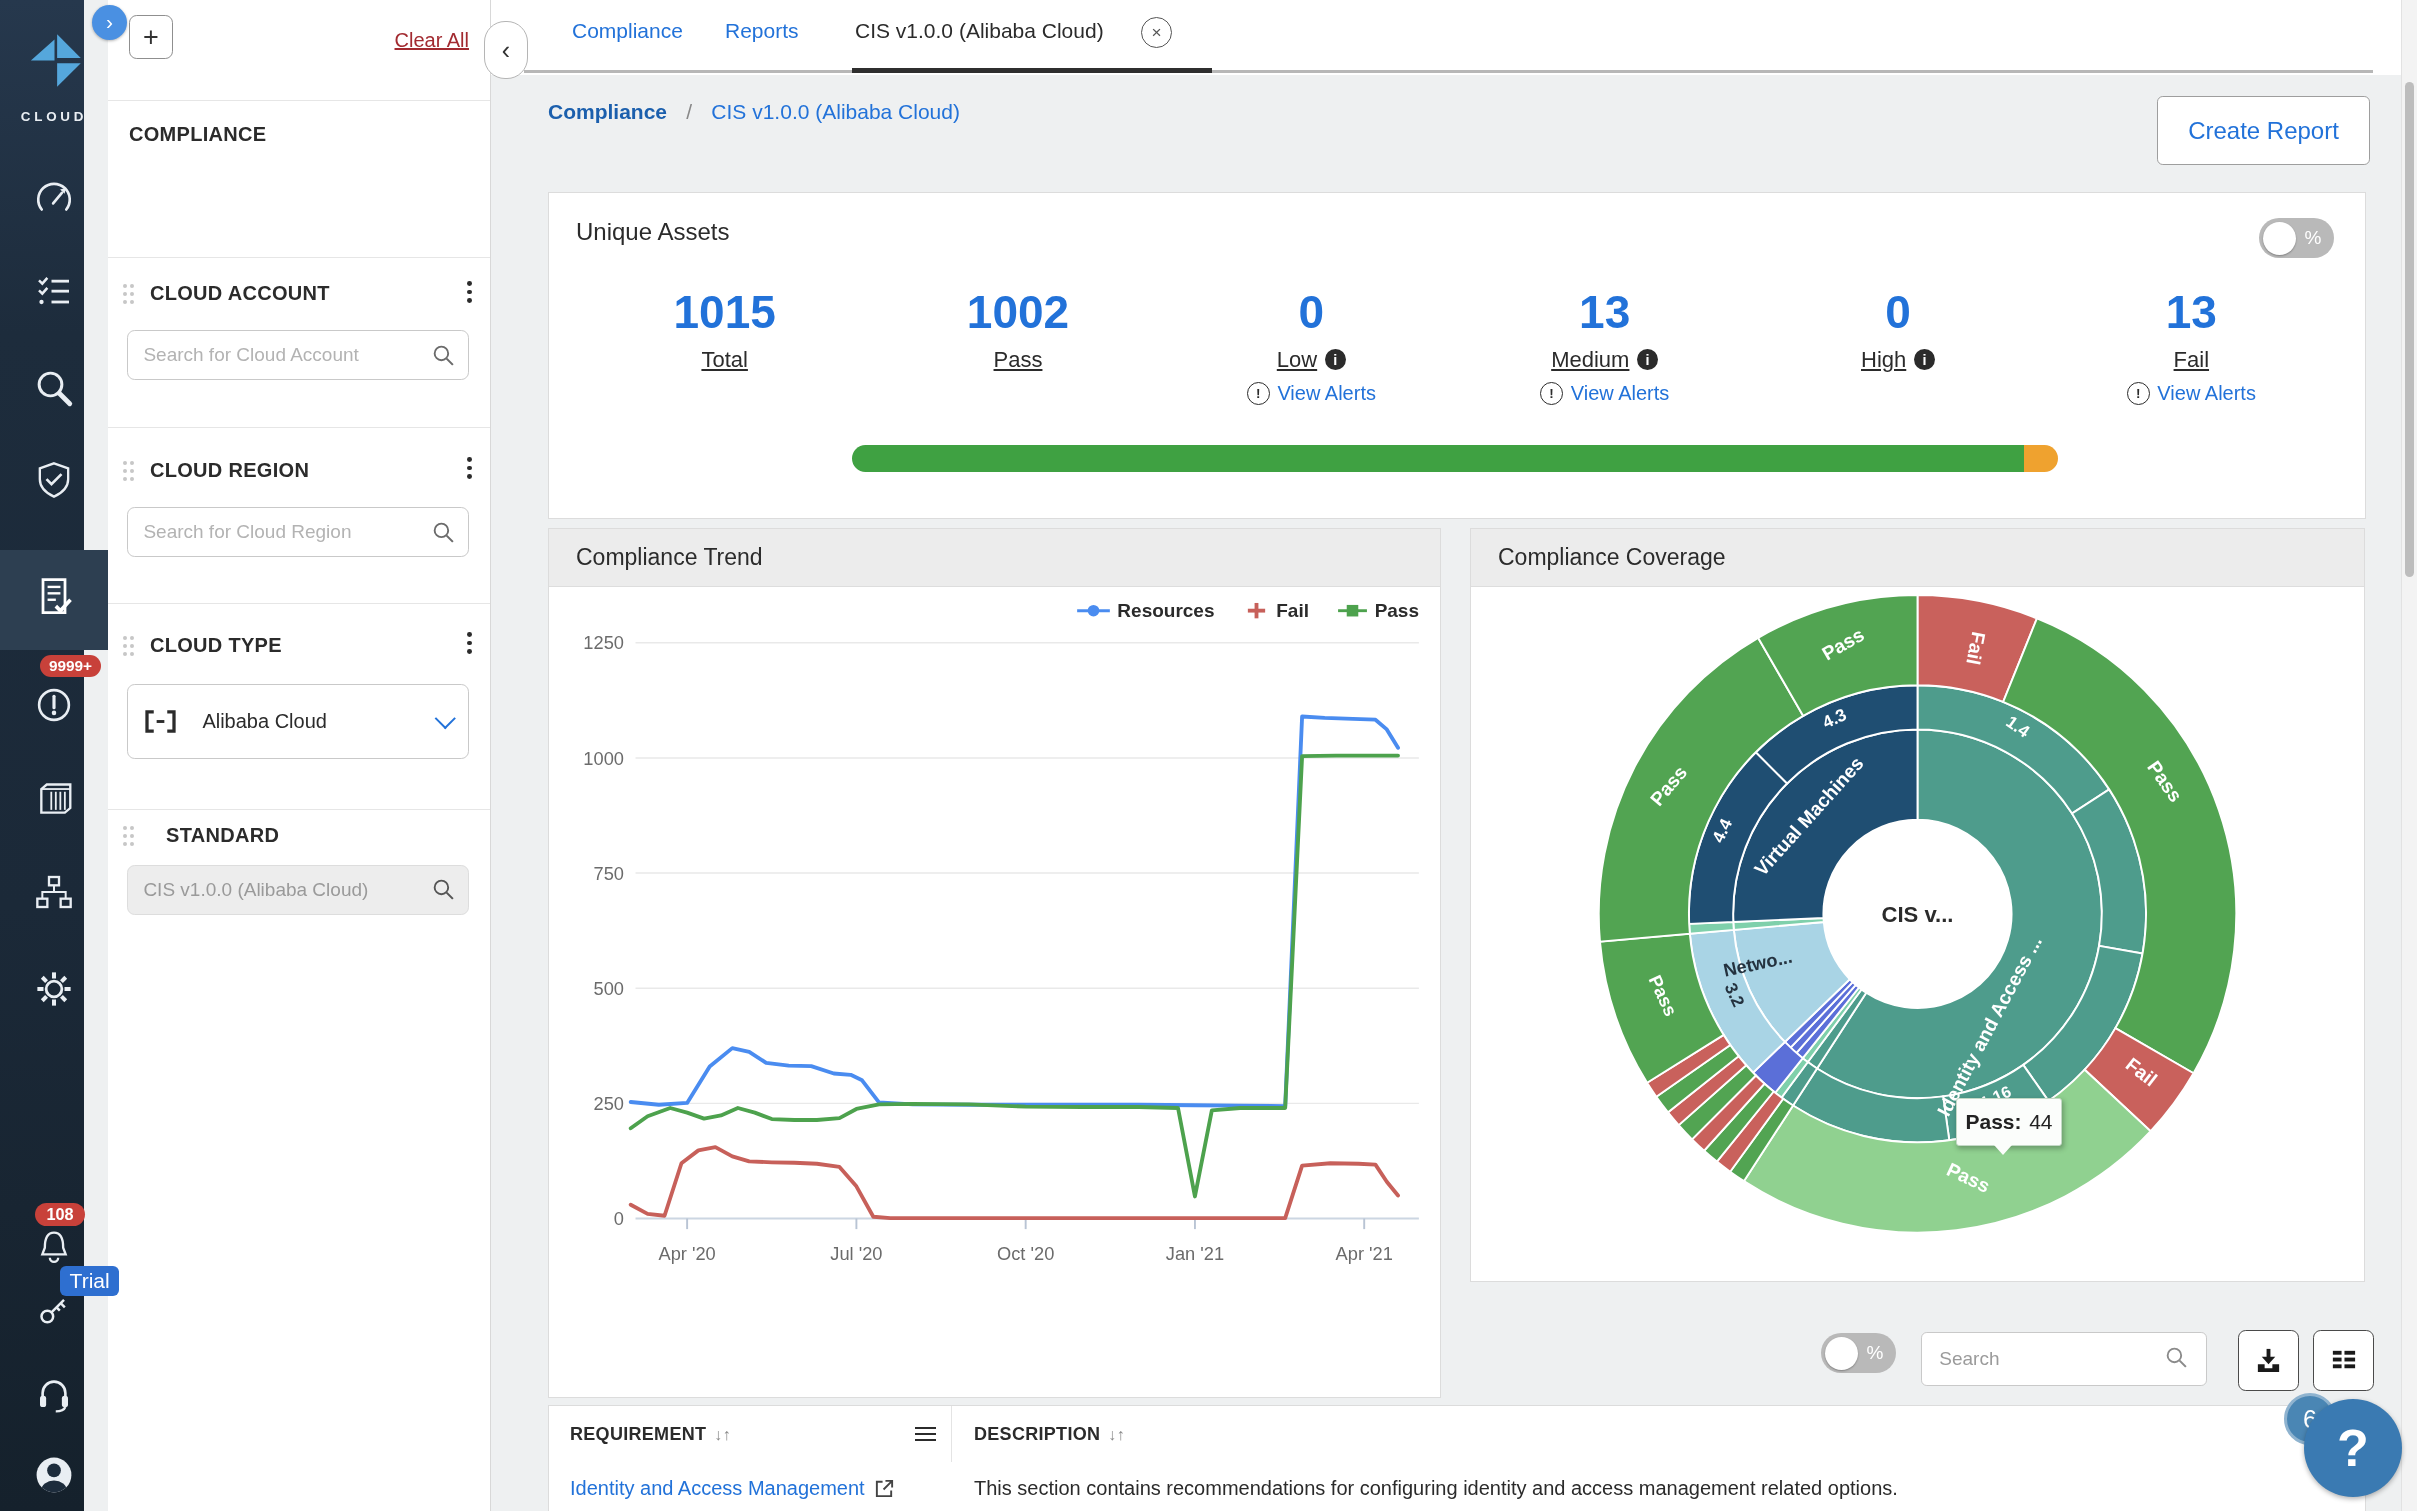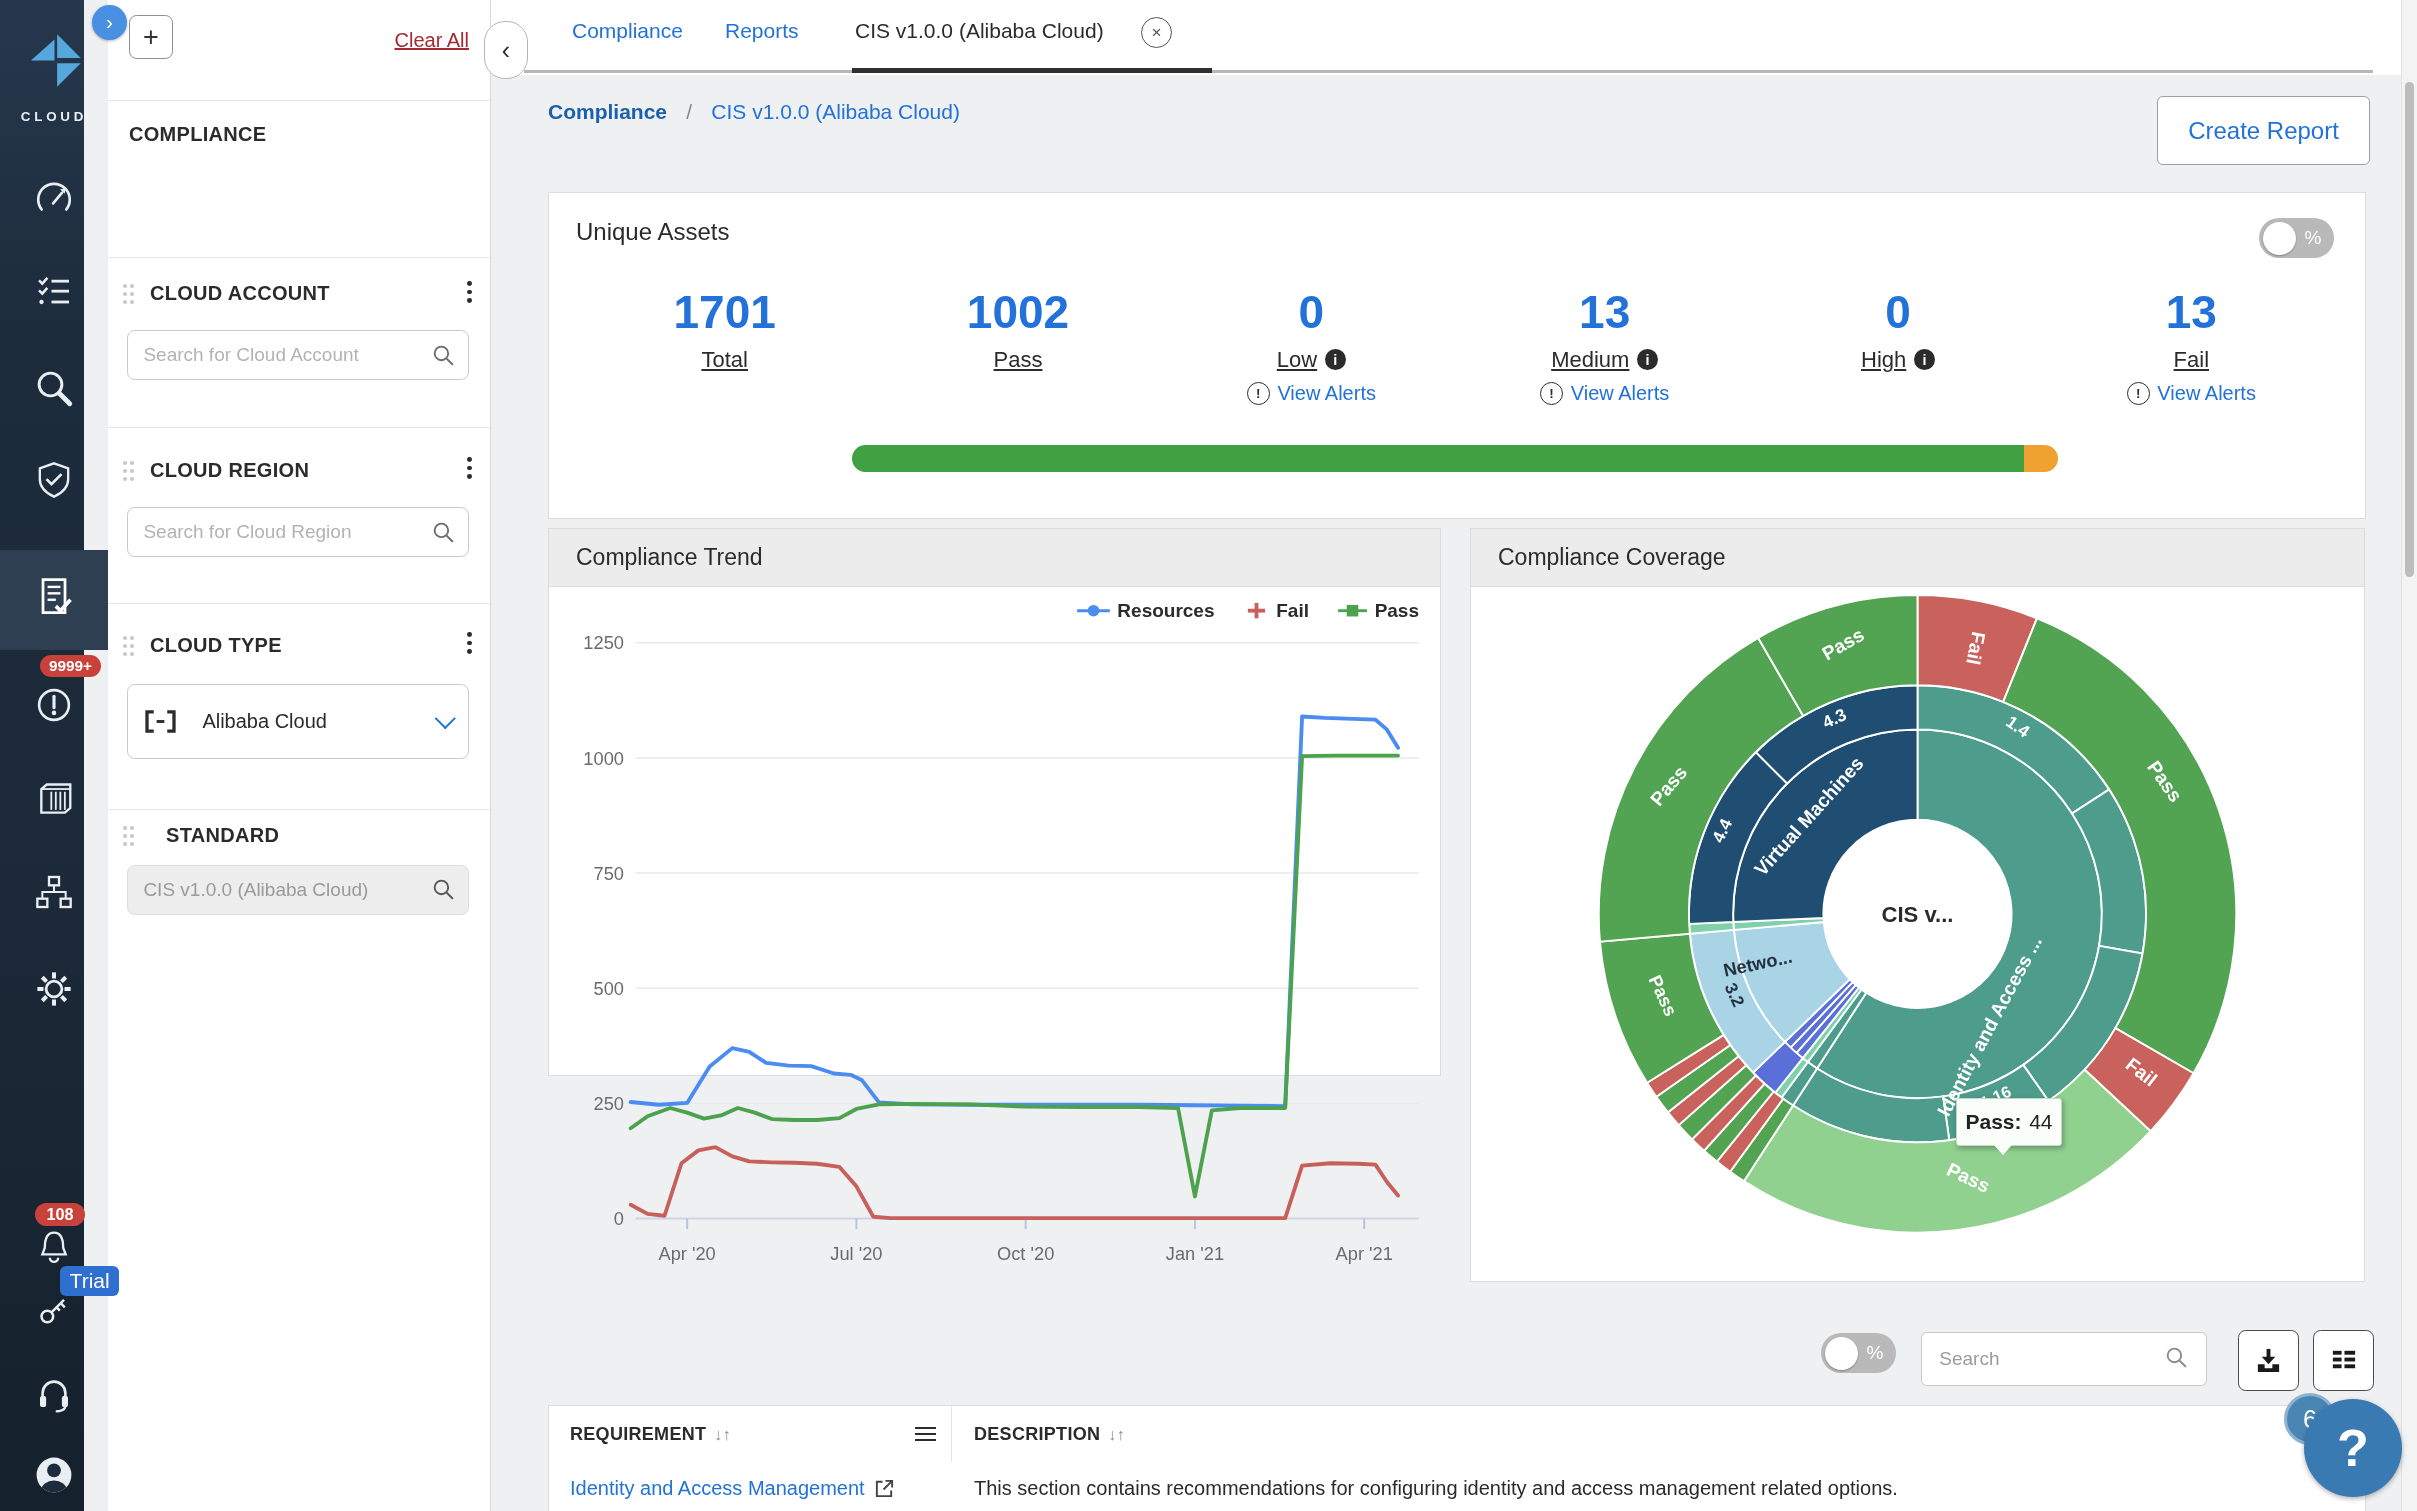--- a/index.html
+++ b/index.html
@@ -66,21 +66,21 @@
   .stat{flex:1;text-align:center;}
   .stat .num{font-size:46px;font-weight:bold;color:#2272d9;line-height:54px;}
   .stat .lbl-row{margin-top:7.7px;font-size:22px;color:#2b2b2b;display:flex;justify-content:center;align-items:center;gap:7.7px;text-decoration:underline;}
   .info-i{display:inline-flex;width:21px;height:21px;border-radius:50%;background:#2b2b2b;color:#fff;font-size:14.4px;
     font-weight:bold;align-items:center;justify-content:center;}
   .alerts-row{margin-top:9.6px;font-size:20px;color:#2272d9;display:flex;justify-content:center;align-items:center;gap:7.7px;cursor:pointer;}
   .alert-o{display:inline-flex;width:21px;height:21px;border-radius:50%;border:1.4px solid #2b2b2b;color:#2b2b2b;
     font-size:13.4px;font-weight:bold;align-items:center;justify-content:center;}
   #progress{position:absolute;left:303px;top:252px;width:1206px;height:27px;border-radius:13.4px;overflow:hidden;display:flex;}
   
-  #trend-card{left:58px;top:528px;width:893px;height:548px;}
+  #trend-card{left:58px;top:528px;width:893px;height:870px;}
   #coverage-card{left:980px;top:528px;width:895px;height:754px;}
   #trend-legend{position:absolute;right:21px;top:71px;display:flex;gap:29px;align-items:center;z-index:2;}
   .leg-item{display:flex;align-items:center;gap:7.7px;font-size:19px;font-weight:bold;color:#2b2b2b;cursor:pointer;}
   #sun-tooltip{position:absolute;left:485px;top:569px;width:104px;height:46px;background:#fbfdfb;border:1px solid #c3d9c6;
     border-radius:2.9px;box-shadow:1.9px 2.9px 5.8px rgba(0,0,0,.25);display:flex;align-items:center;justify-content:center;
     font-size:21px;color:#222;z-index:3;}
   #sun-tooltip:after{content:"";position:absolute;left:37px;bottom:-9.6px;border-left:9.6px solid transparent;
     border-right:9.6px solid transparent;border-top:10.6px solid #fbfdfb;}
   
   #controls-toggle{position:absolute;left:1331px;top:1333px;}
@@ -355,21 +355,21 @@
     <button id="create-report">Create Report</button>
 
     <div id="unique-card" class="card">
       <div id="ua-title">Unique Assets</div>
       <div id="ua-toggle" class="toggle">
         <span class="knob"></span>
         <span class="pct">%</span>
       </div>
       <div id="stats-row">
           <div class="stat">
-            <div class="num">1701</div>
+            <div class="num">1015</div>
             <div class="lbl-row">
               <span>Total</span>
             </div>
           </div>
           <div class="stat">
             <div class="num">1002</div>
             <div class="lbl-row">
               <span>Pass</span>
             </div>
           </div>

